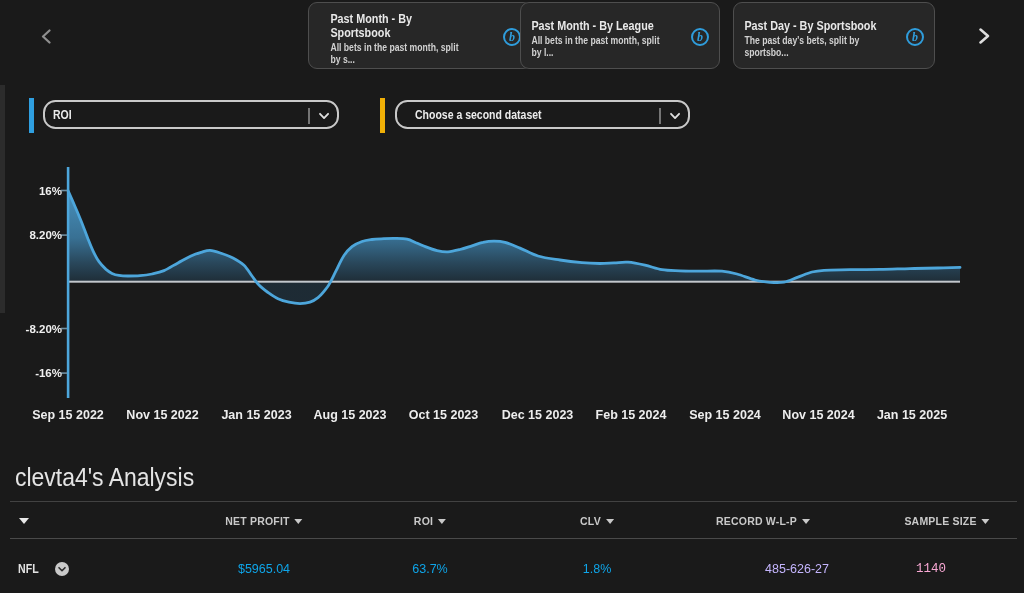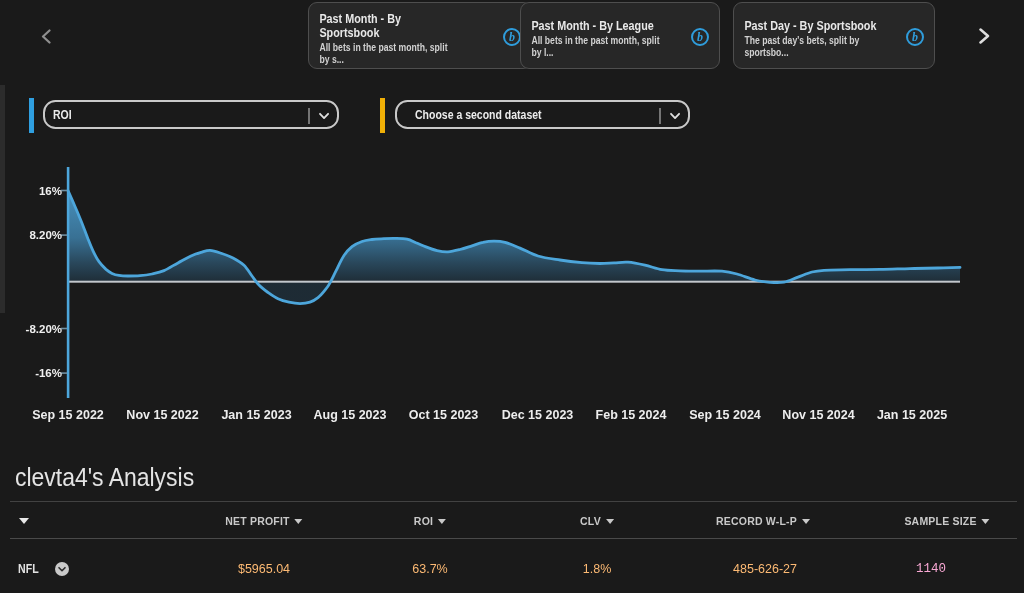--- a/index.html
+++ b/index.html
@@ -21,35 +21,35 @@
             font-weight:700; color:#ececec; }
   .vbar { position:absolute; top:98px; width:5px; height:35px; }
   .sep  { position:absolute; background:#3a3a3a; height:1px; }
   .hcell { position:absolute; top:515px; transform:translateX(-50%); font-size:10.5px;
            font-weight:700; color:#c9c9c9; letter-spacing:0.2px; white-space:nowrap; }
   .tri  { display:inline-block; width:0; height:0; border-left:4px solid transparent;
           border-right:4px solid transparent; border-top:5px solid #c9c9c9;
           margin-left:5px; vertical-align:1px; }
   .rcell { position:absolute; top:562px; transform:translateX(-50%); font-size:12.5px;
            font-weight:400; white-space:nowrap; }
-  .green { color:#fdba74; }
+  .green { color:#0ea5e9; }
 </style>
 </head>
 <body>
 <div class="page">
 
   <svg class="abs" style="left:41px;top:29px" width="10" height="15" viewBox="0 0 10 15">
     <path d="M8.5 1.5 L2 7.5 L8.5 13.5" fill="none" stroke="#8f8f8f" stroke-width="2.2" stroke-linecap="round" stroke-linejoin="round"></path>
   </svg>
   <svg class="abs" style="left:977px;top:28px" width="14" height="16" viewBox="0 0 14 16">
     <path d="M3.5 1.5 L11 8 L3.5 14.5" fill="none" stroke="#dedede" stroke-width="2.5" stroke-linecap="round" stroke-linejoin="round"></path>
   </svg>
 
 
-  <div class="card" style="left:308px;width:224px;">
+  <div class="card" style="left:308px;width:224px;padding-left:11px;">
     <div class="txt">
       <div class="ctitle">Past Month - By<br>Sportsbook</div>
       <div class="cdesc">All bets in the past month, split<br>by s...</div>
     </div>
     <div class="bicon">b</div>
   </div>
 
   <div class="card" style="left:520px;width:200px;">
     <div class="txt">
       <div class="ctitle">Past Month - By League</div>
@@ -143,16 +143,16 @@
   <div class="hcell" style="left:930px;margin-left:17px;">SAMPLE SIZE<span class="tri"></span></div>
 
   <div class="rcell" style="left:18px;transform:scaleX(0.85);transform-origin:left center;font-size:12.5px;font-weight:700;color:#e2e2e2;">NFL</div>
   <svg class="abs" style="left:55px;top:562px;" width="14" height="14" viewBox="0 0 14 14">
     <circle cx="7" cy="7" r="7" fill="#c9c9c9"></circle>
     <path d="M4 5.7 L7 8.7 L10 5.7" fill="none" stroke="#2a2a2a" stroke-width="1.6" stroke-linecap="round" stroke-linejoin="round"></path>
   </svg>
   <div class="rcell green" style="left:264px;">$5965.04</div>
   <div class="rcell green" style="left:430px;">63.7%</div>
   <div class="rcell green" style="left:597px;">1.8%</div>
-  <div class="rcell" style="left:765px;color:#fdba74;">485-626-27</div>
+  <div class="rcell" style="left:797px;color:#c4b5fd;">485-626-27</div>
   <div class="rcell" style="left:931px;color:#f9a8d4;font-family:Liberation Mono, monospace;">1140</div>
 
 </div>
 
 </body></html>

